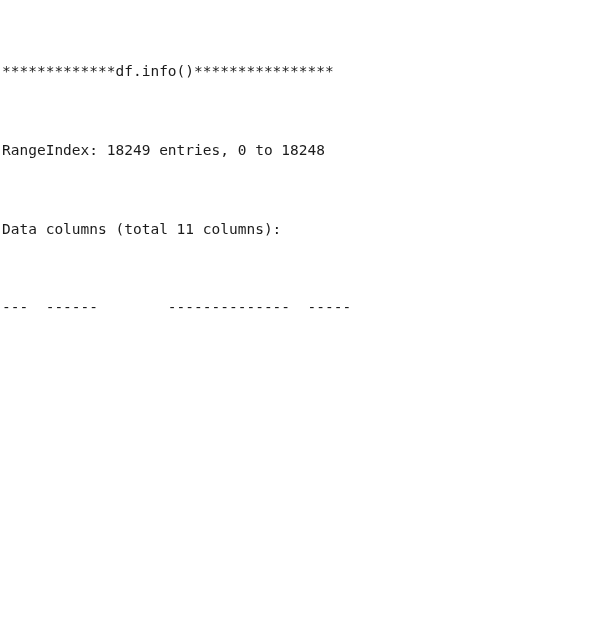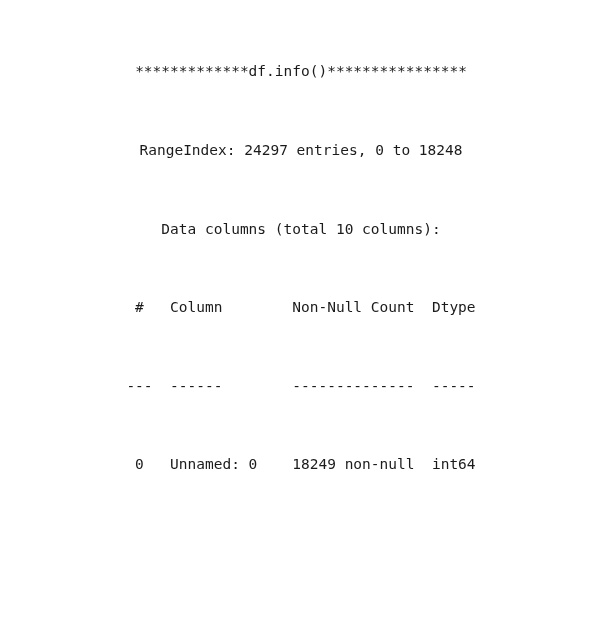--- a/index.html
+++ b/index.html
@@ -20,36 +20,33 @@
     line-height: 26.2px;
     color: #1b1b1b;
     white-space: pre;
     letter-spacing: 0px;
     font-weight: 400;
   }
   .out-line {
     white-space: pre;
     display: block;
     height: 26.2px;
-    text-align: center;
   }
   .sep-line {
     color: #1b1b1b;
   }
 </style>
 </head>
 <body style="background: rgb(255, 255, 255);">
 
 <div id="console-output" style="color: rgb(27, 27, 27);">
   <span class="out-line">*************df.info()****************</span>
-  <span class="out-line">RangeIndex: 24297 entries, 0 to 18248</span>
-  <span class="out-line">Data columns (total 10 columns):</span>
-  <span class="out-line"> #   Column        Non-Null Count  Dtype</span>
+  <span class="out-line">RangeIndex: 18249 entries, 0 to 18248</span>
+  <span class="out-line">Data columns (total 11 columns):</span>
   <span class="out-line sep-line">---  ------        --------------  -----</span>
-  <span class="out-line"> 0   Unnamed: 0    18249 non-null  int64</span>
   
   
   
   
   
   
   
   
   
   

